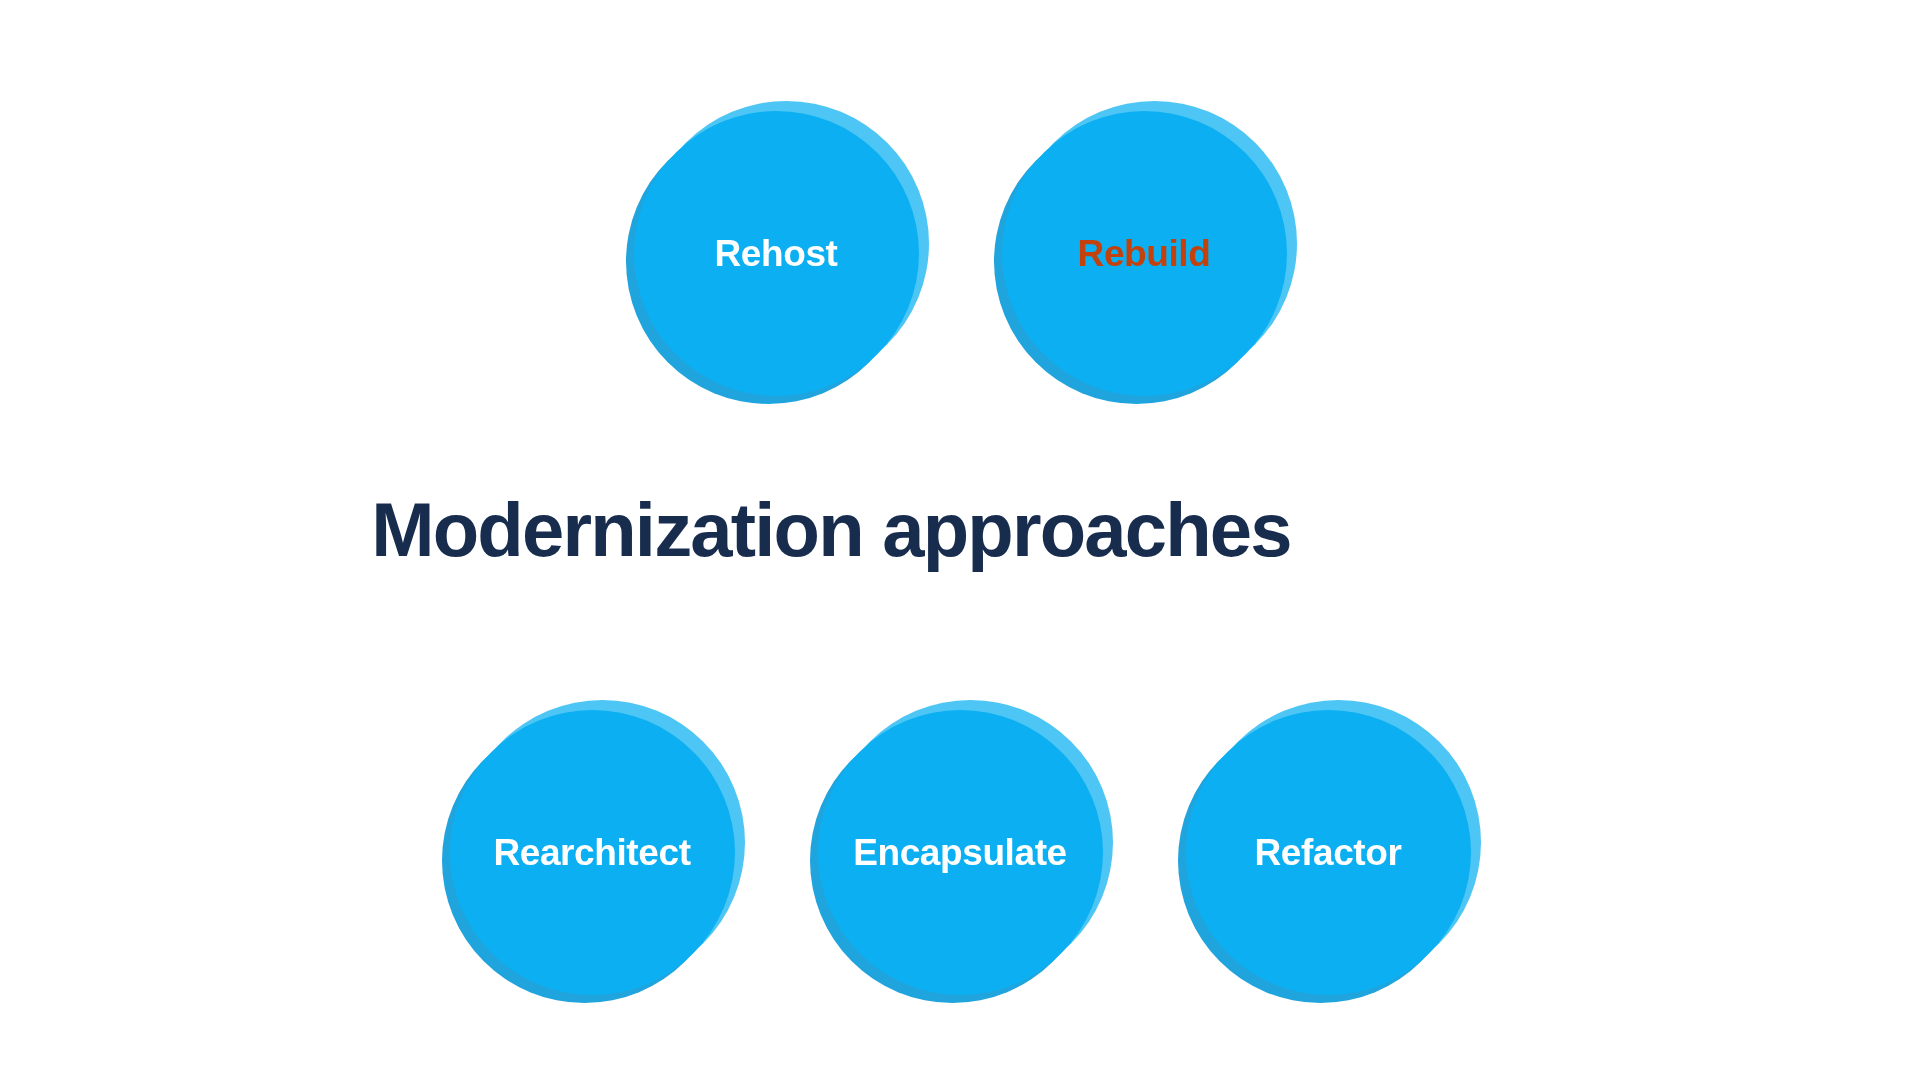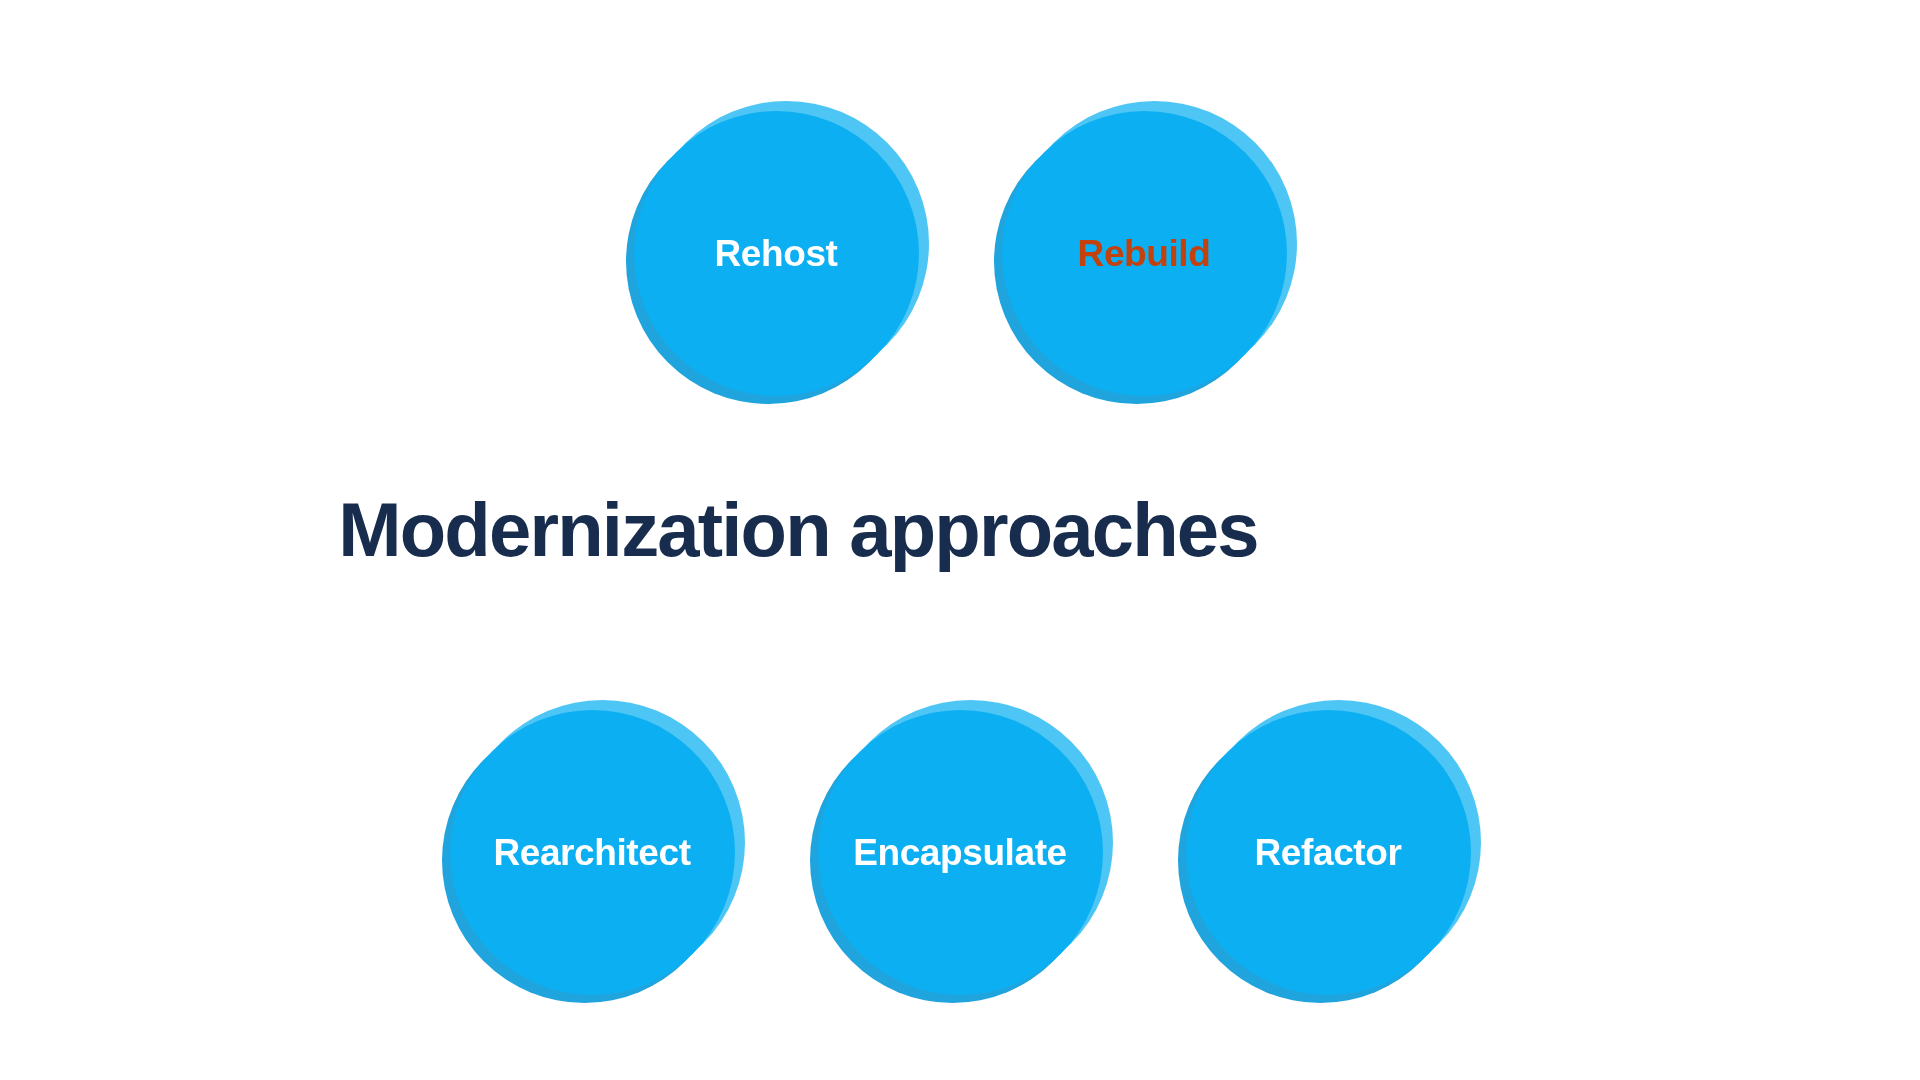--- a/index.html
+++ b/index.html
@@ -101,20 +101,21 @@
     top: 492px;
     width: 1596px;
     text-align: center;
     color: #182c4e;
     font-family: "Liberation Sans", "DejaVu Sans", sans-serif;
     font-weight: 700;
     font-size: 76px;
     letter-spacing: -1.8px;
     line-height: 1;
     white-space: nowrap;
+    padding-left: 33px;
   }
 </style>
 </head>
 <body>
 
 <div id="slide" style="background: rgb(255, 255, 255);">
 
   <div class="circle-row" id="row-top">
 
     <div class="node">

